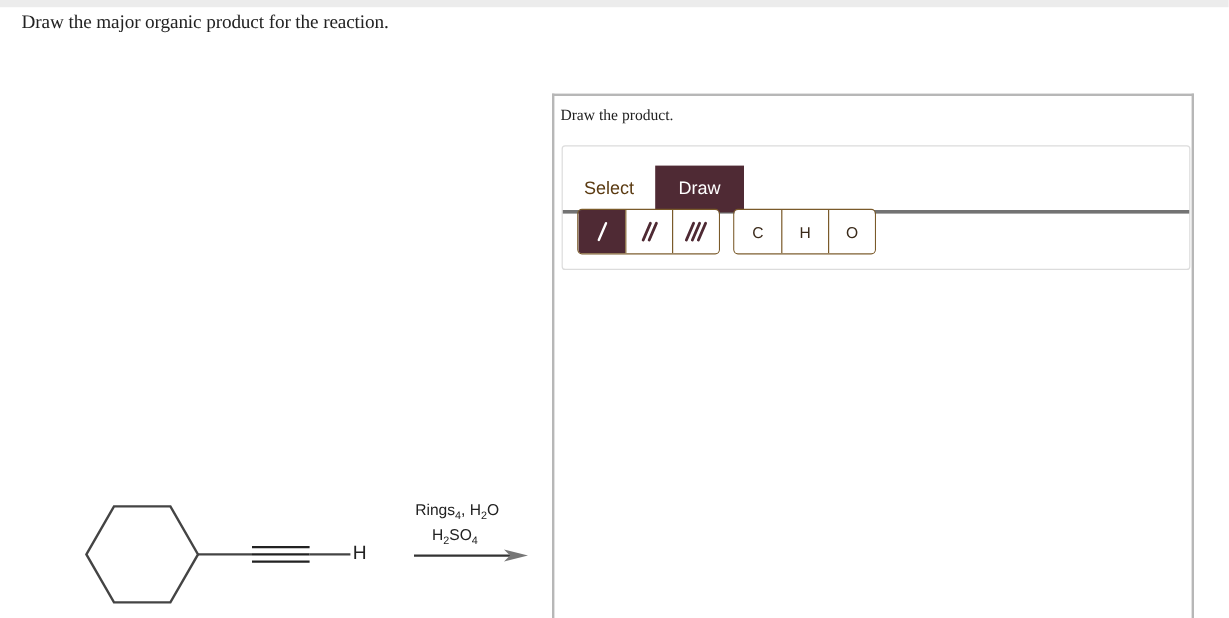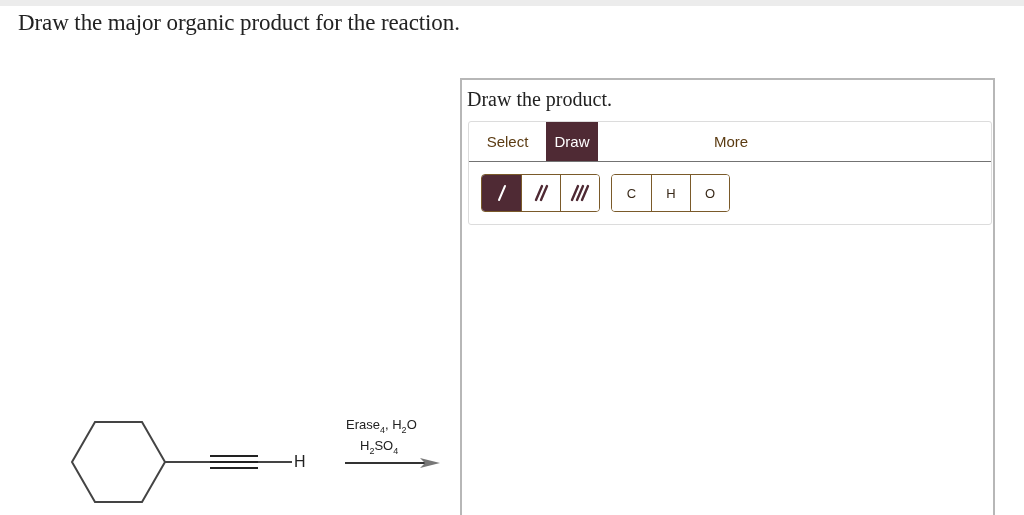--- a/index.html
+++ b/index.html
@@ -5,39 +5,39 @@
     html, body { margin: 0; padding: 0; }
     body {
       width: 1024px; height: 515px; overflow: hidden; position: relative;
       background: #ffffff;
       font-family: "DejaVu Sans", sans-serif;
     }
     .top-strip { position: absolute; left: 0; top: 0; width: 1024px; height: 6px; background: #ececec; }
     .question {
       position: absolute; left: 18px; top: 10px;
       font-family: "Liberation Serif", "DejaVu Serif", serif;
-      font-size: 23px; color: #222; letter-spacing: -0.1px;
+      font-size: 16px; color: #222; letter-spacing: -0.1px;
     }
     .panel {
       position: absolute; left: 460px; top: 78px; width: 535px; height: 445px;
       border: 2px solid #b7b7b7; border-bottom: none; box-sizing: border-box;
       background: #fff;
     }
     .panel-title {
       position: absolute; left: 5px; top: 8px;
       font-family: "Liberation Serif", "DejaVu Serif", serif;
-      font-size: 20px; color: #222;
+      font-size: 13px; color: #222;
     }
     .editor {
       position: absolute; left: 6px; top: 41px; width: 524px; height: 104px;
       border: 1px solid #dcdcdc; border-radius: 3px; box-sizing: border-box; background: #fff;
     }
     .tabbar {
-      position: absolute; left: 0; top: 0; width: 100%; height: 40px;
-      border-bottom: 1px solid #737373; box-sizing: border-box;
+      position: absolute; left: 0; top: 16px; width: 100%; height: 40px;
+      border-bottom: 3px solid #737373; box-sizing: border-box;
     }
     .tab {
       position: absolute; top: 0; height: 39px; line-height: 39px;
       font-family: "Liberation Sans", sans-serif; font-size: 15px; color: #5b3b12;
       text-align: center; cursor: pointer;
     }
     .tab.active { background: #4f2a34; color: #ffffff; }
     .tool-row { position: absolute; left: 12px; top: 52px; height: 38px; }
     .btn-group {
       position: absolute; top: 0; height: 38px; display: flex;
@@ -77,35 +77,34 @@
     <line x1="210" y1="56" x2="258" y2="56" stroke="#222" stroke-width="1.8"></line>
     <line x1="210" y1="62" x2="258" y2="62" stroke="#222" stroke-width="1.8"></line>
     <line x1="210" y1="68" x2="258" y2="68" stroke="#222" stroke-width="1.8"></line>
     <line x1="258" y1="62" x2="292" y2="62" stroke="#444" stroke-width="2"></line>
 
     <line x1="345" y1="63" x2="428" y2="63" stroke="#333" stroke-width="1.8"></line>
     <polygon points="420,58 440,63 420,68 425,63" fill="#777"></polygon>
   </svg>
   <span class="atom-h">H</span>
   <div class="reagent" style="left:346px;top:17px">
-    <span>Erase</span><sub>4</sub><span>, H</span><sub>2</sub><span>O</span>
+    <span>Rings</span><sub>4</sub><span>, H</span><sub>2</sub><span>O</span>
   </div>
   <div class="reagent" style="left:360px;top:38px">
     <span>H</span><sub>2</sub><span>SO</span><sub>4</sub>
   </div>
 </div>
 
 <div class="panel">
   <div class="panel-title">Draw the product.</div>
 
   <div class="editor">
     <div class="tabbar">
       <div class="tab" style="left:0;width:77px">Select</div>
-      <div class="tab active" style="left:77px;width:52px">Draw</div>
-      <div class="tab" style="left:225px;width:74px">More</div>
+      <div class="tab active" style="left:77px;width:74px">Draw</div>
     </div>
 
     <div class="tool-row">
       <div class="btn-group" style="left:0">
         <div class="tool-btn active">
           <svg width="20" height="20">
             <line x1="7" y1="17" x2="13" y2="3" stroke="#ffffff" stroke-width="2" stroke-linecap="round"></line>
           </svg>
         </div>
         <div class="tool-btn">

